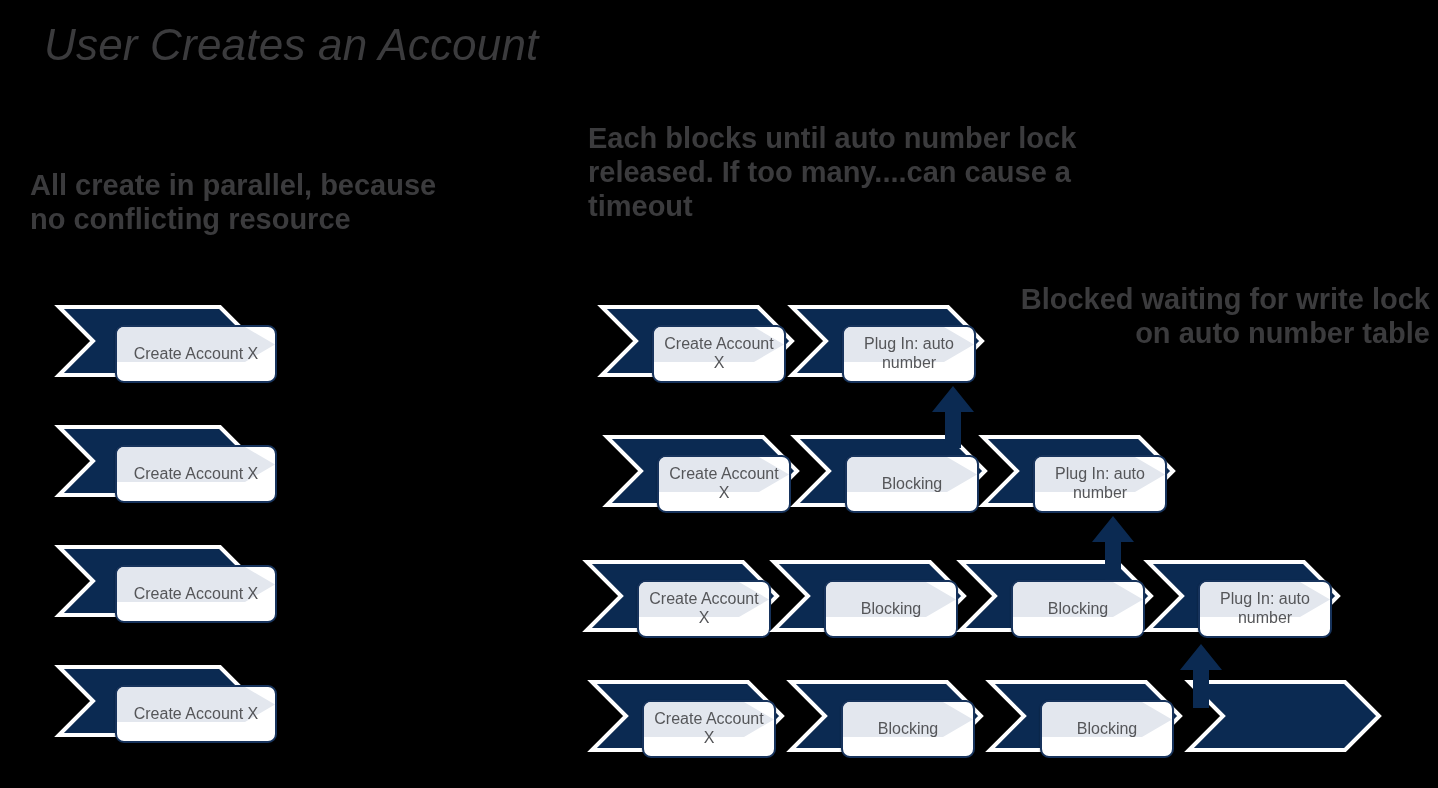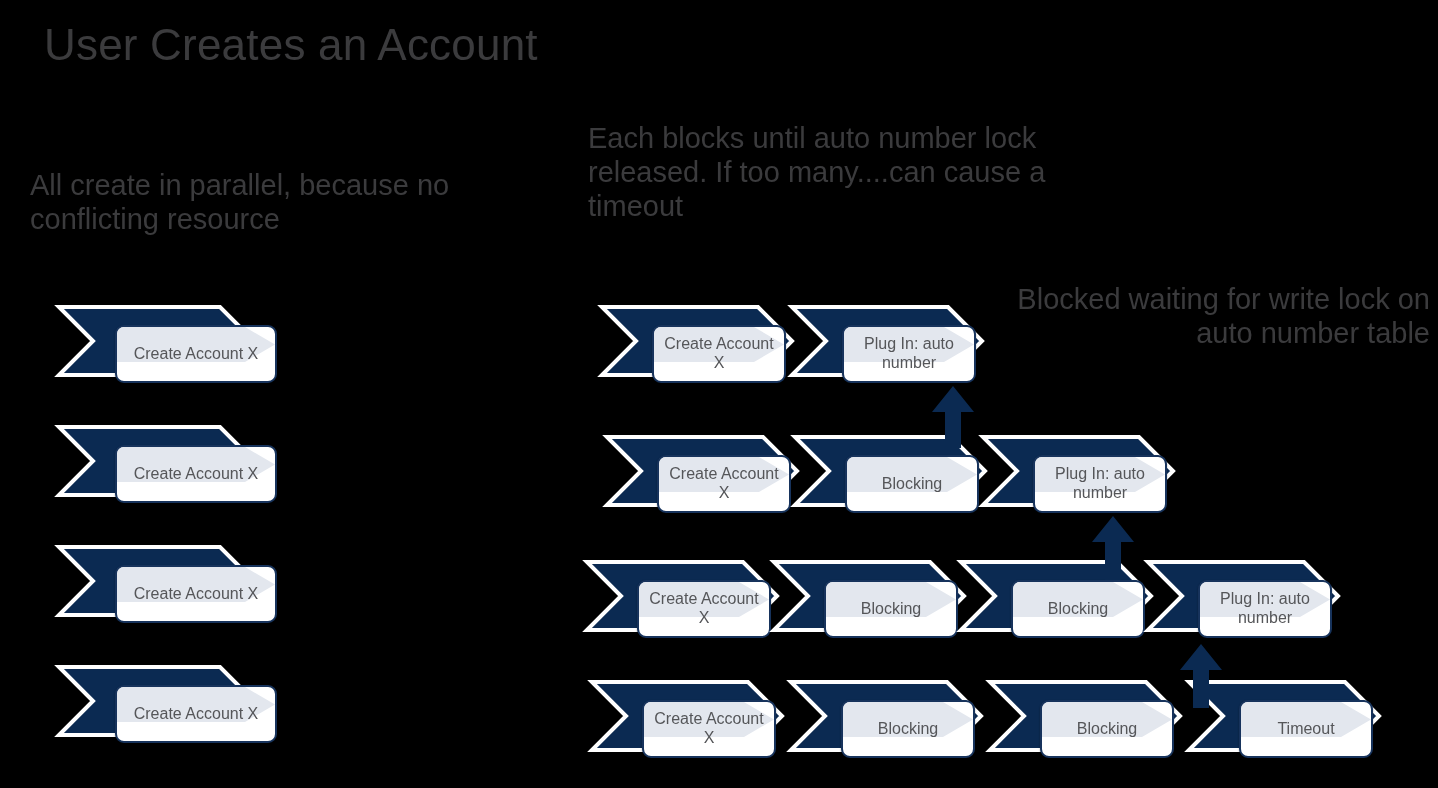--- a/index.html
+++ b/index.html
@@ -19,26 +19,27 @@
   
   .slide-title {
     position: absolute;
     left: 44px;
     top: 20px;
     font-size: 44px;
     font-weight: 400;
     color: #3b3b3d;
     letter-spacing: 0.2px;
     white-space: nowrap;
+    font-style: italic;
   }
   .note {
     position: absolute;
     font-size: 29px;
     line-height: 1.17;
-    font-weight: 400;
+    font-weight: 700;
     color: #3b3b3d;
   }
   .note-left   { left: 30px;  top: 169px; width: 420px; }
   .note-mid    { left: 588px; top: 122px; width: 540px; }
   .note-right  { left: 1000px; top: 283px; width: 430px; text-align: right; }
 
   
   .node {
     position: absolute;
   }
@@ -275,26 +276,20 @@
         <svg class="card-arrow" width="130" height="35" viewBox="0 0 130 35">
             <polygon points="0,0 100,0 130,17.5 100,35 0,35" fill="#e3e7ee"></polygon>
           </svg>
         <div class="card-label">Blocking</div>
      </div>
     </div>
     <div class="node" style="left: 1187px; top: 680px; width: 190px; height: 68px;">
       <svg class="chev-svg" width="194" height="72" viewBox="-2 -2 194 72">
             <polygon points="0,0 156,0 190,34 156,68 0,68 34,34" fill="#0b2a52" stroke="#ffffff" stroke-width="4" stroke-linejoin="miter"></polygon>
           </svg>
-      <div class="card" style="left:52px;top:20px;width:134px;height:58px;">
-        <svg class="card-arrow" width="130" height="35" viewBox="0 0 130 35">
-            <polygon points="0,0 100,0 130,17.5 100,35 0,35" fill="#e3e7ee"></polygon>
-          </svg>
-        <div class="card-label">Timeout</div>
-     </div>
     </div>
   </div>
 
 <div id="connectors">
     <div class="up-arrow" style="left: 932px; top: 386px;"><svg width="42" height="62" viewBox="0 0 42 62">
         <polygon points="21,0 42,26 29,26 29,62 13,62 13,26 0,26" fill="#0b2a52"></polygon>
       </svg></div>
     <div class="up-arrow" style="left: 1092px; top: 516px;"><svg width="42" height="64" viewBox="0 0 42 64">
         <polygon points="21,0 42,26 29,26 29,64 13,64 13,26 0,26" fill="#0b2a52"></polygon>
       </svg></div>

